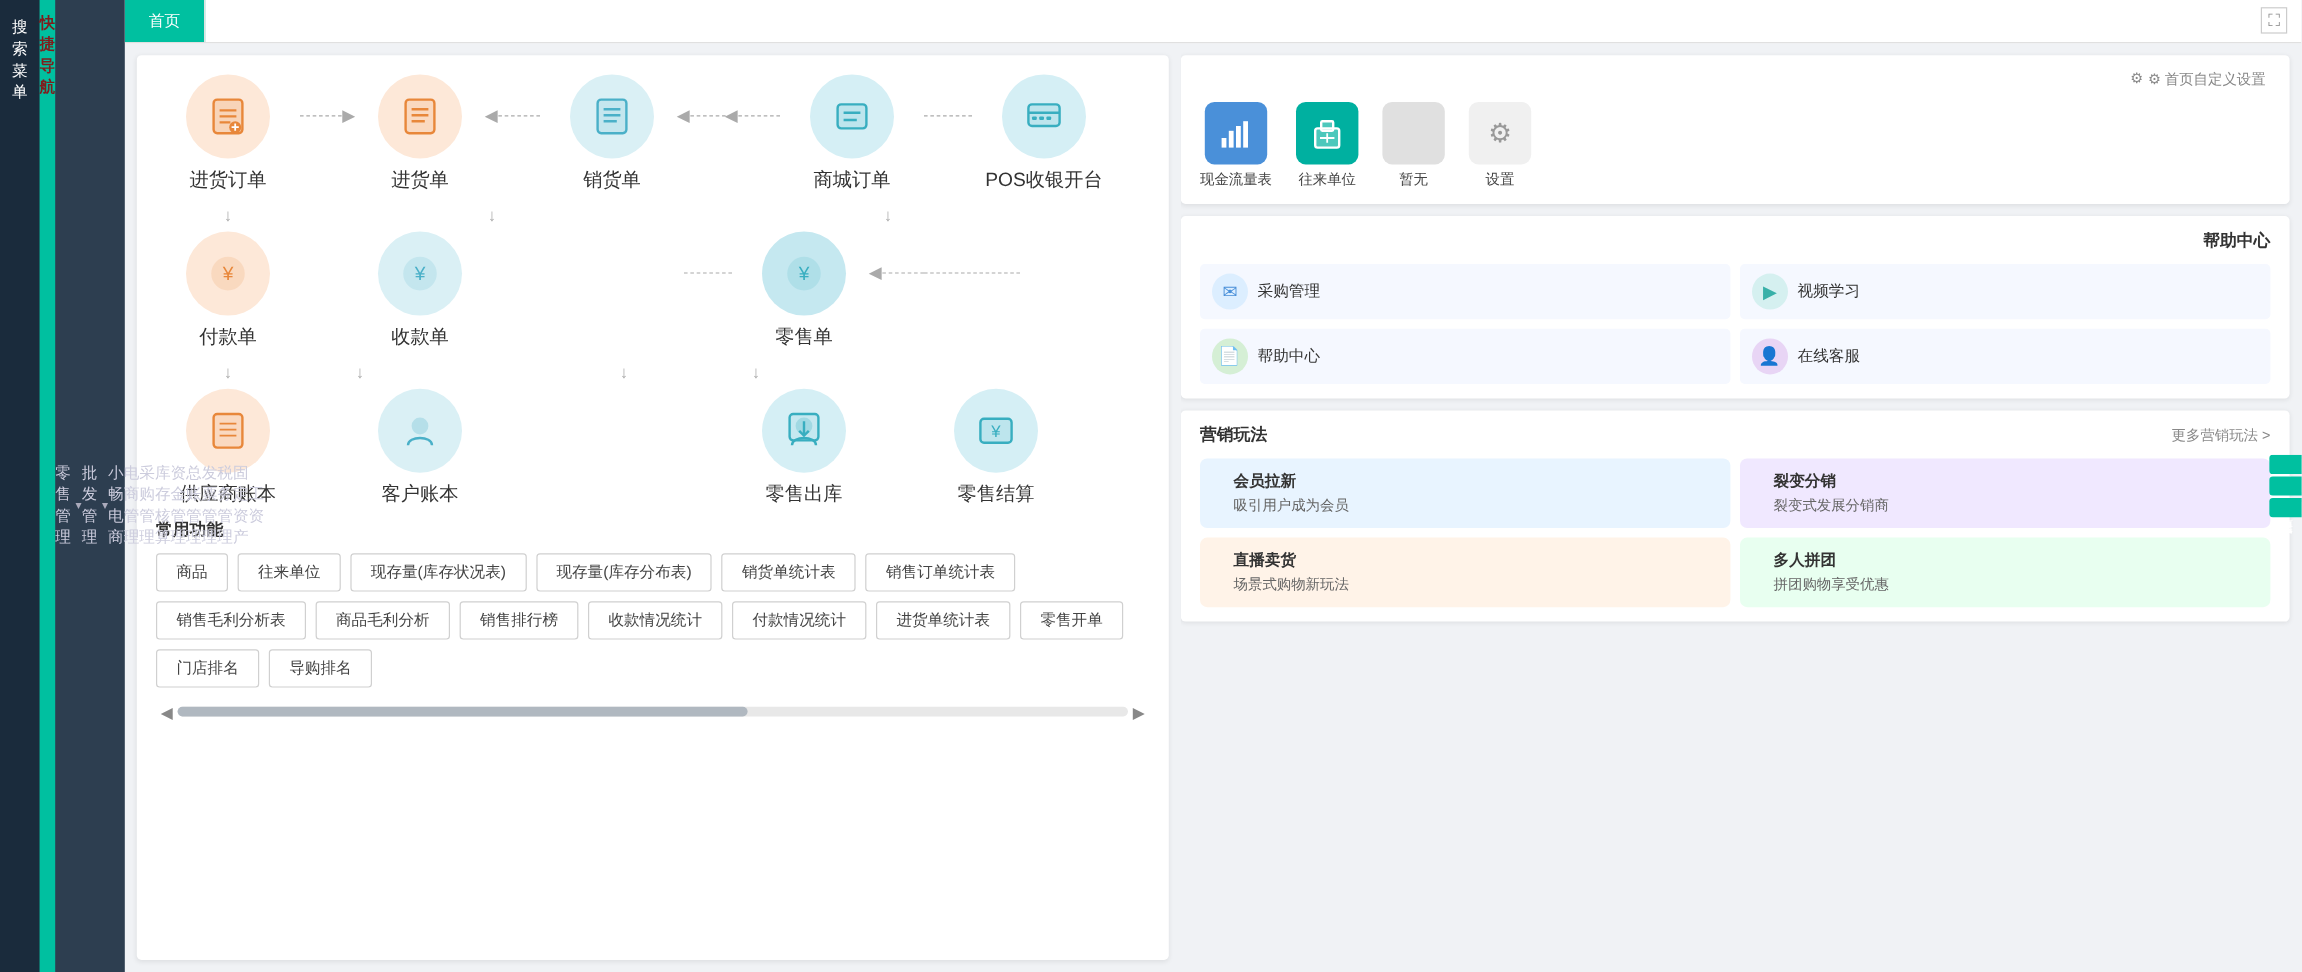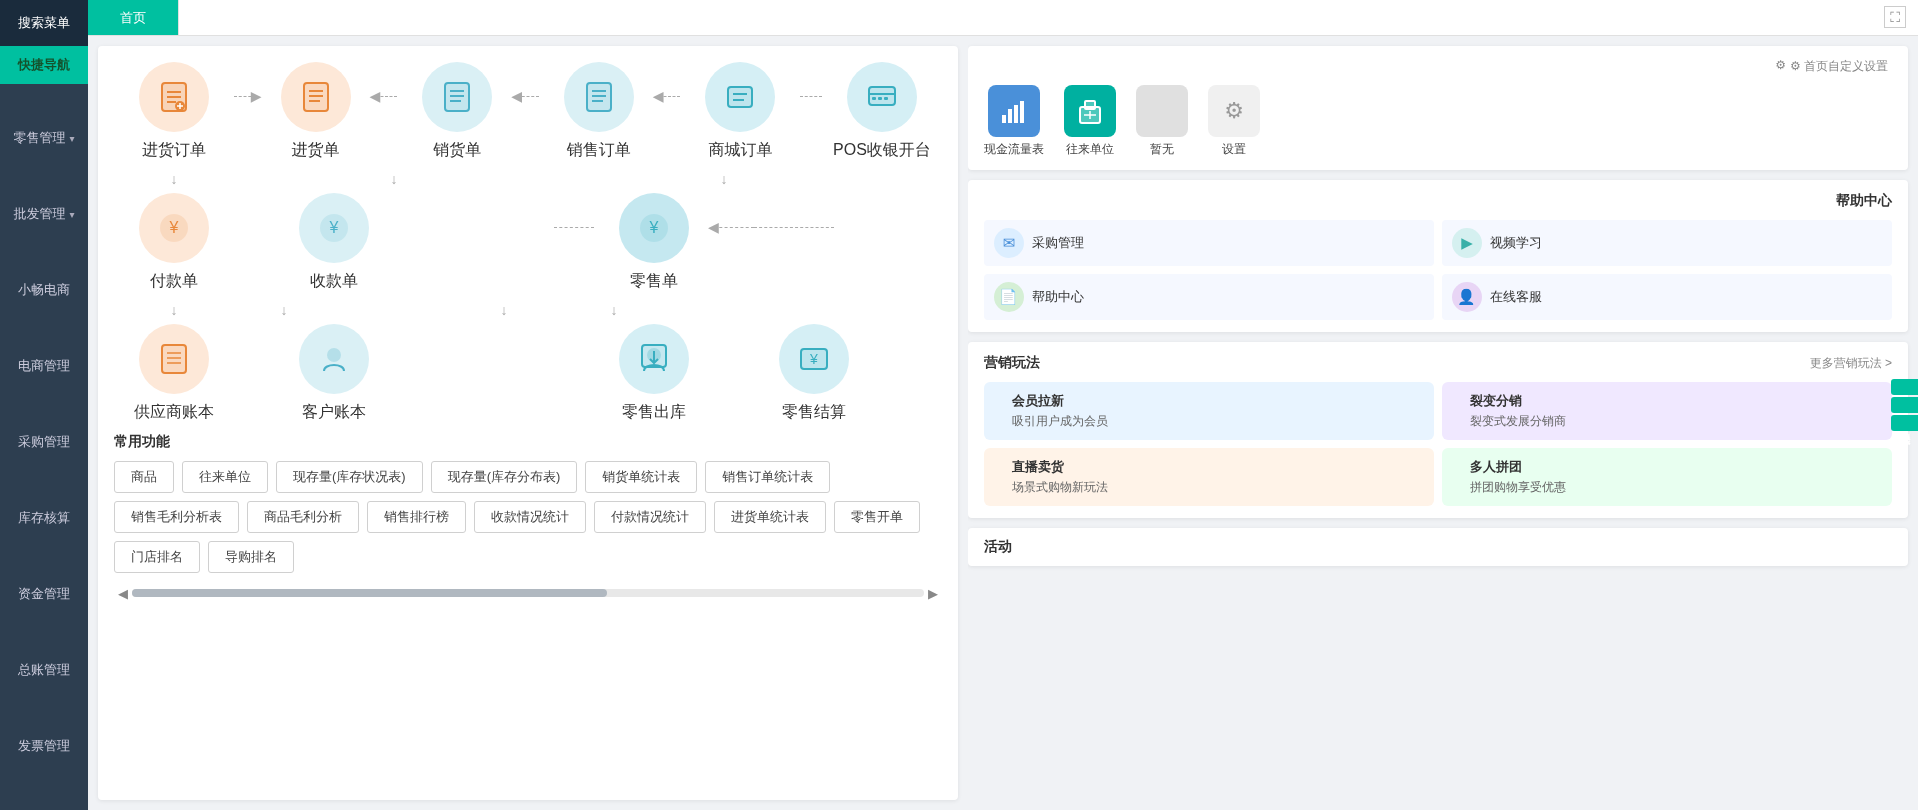--- a/index.html
+++ b/index.html
@@ -1,37 +1,37 @@
 <!DOCTYPE html>
 <html><head>
   <meta charset="utf-8">
   <style>
     * { box-sizing: border-box; margin: 0; padding: 0; }
     body { font-family: 'Microsoft YaHei', sans-serif; font-size: 13px; background: #f0f2f5; display: flex; height: 810px; overflow: hidden; }
 
     
     .sidebar {
-      width: 88px;
+      width: 104px;
       background: #2d3e50;
       display: flex;
-      flex-direction: column;
+      flex-direction: row;
       height: 100%;
       flex-shrink: 0;
     }
     .sidebar-search {
       background: #1a2b3c;
       color: #fff;
       padding: 14px 10px;
       font-size: 13px;
       cursor: pointer;
       text-align: center;
     }
     .sidebar-nav-label {
       background: #00c0a0;
-      color: #14532d;
+      color: #7f1d1d;
       text-align: center;
       padding: 10px 0;
       font-size: 13px;
       font-weight: bold;
     }
     .sidebar-item {
       color: #ccd;
       text-align: center;
       padding: 13px 0;
       font-size: 13px;
@@ -64,21 +64,21 @@
     
     .tabbar {
       display: flex;
       background: #fff;
       border-bottom: 1px solid #e0e0e0;
       align-items: center;
       height: 36px;
       flex-shrink: 0;
     }
     .tab {
-      padding: 0 32px;
+      padding: 0 20px;
       height: 100%;
       display: flex;
       align-items: center;
       cursor: pointer;
       font-size: 13px;
       color: #333;
       border-right: 1px solid #e0e0e0;
     }
     .tab.active {
       background: #00c0a0;
@@ -456,32 +456,20 @@
           </div>
           <span class="flow-label">销货单</span>
         </div>
 
         <div style="width:40px; display:flex; align-items:center; justify-content:center; position:relative; margin-bottom:30px;">
           <div style="width:100%; border-top:1.5px dashed #aaa; position:relative;">
             <span style="position:absolute; left:-6px; top:-9px; color:#aaa; font-size:14px;">◀</span>
           </div>
         </div>
 
-        <div class="flow-node">
-          <div class="flow-circle circle-blue">
-            <svg width="36" height="36" viewBox="0 0 36 36">
-                <rect x="6" y="4" width="24" height="28" rx="3" fill="#4ab0c8" opacity="0.15"></rect>
-                <rect x="6" y="4" width="24" height="28" rx="3" stroke="#4ab0c8" stroke-width="2" fill="none"></rect>
-                <line x1="11" y1="12" x2="25" y2="12" stroke="#4ab0c8" stroke-width="2"></line>
-                <line x1="11" y1="17" x2="25" y2="17" stroke="#4ab0c8" stroke-width="2"></line>
-                <line x1="11" y1="22" x2="22" y2="22" stroke="#4ab0c8" stroke-width="2"></line>
-              </svg>
-          </div>
-          <span class="flow-label">销售订单</span>
-        </div>
 
         <div style="width:40px; display:flex; align-items:center; justify-content:center; position:relative; margin-bottom:30px;">
           <div style="width:100%; border-top:1.5px dashed #aaa; position:relative;">
             <span style="position:absolute; left:-6px; top:-9px; color:#aaa; font-size:14px;">◀</span>
           </div>
         </div>
 
         <div class="flow-node">
           <div class="flow-circle circle-teal">
             <svg width="36" height="36" viewBox="0 0 36 36">
@@ -761,23 +749,20 @@
               <div class="mkt-card-title">直播卖货</div>
               <div class="mkt-card-sub">场景式购物新玩法</div>
             </div>
             <div class="mkt-card mkt-green">
               <div class="mkt-card-title">多人拼团</div>
               <div class="mkt-card-sub">拼团购物享受优惠</div>
             </div>
           </div>
       </div>
 
-      <div class="activity-section">
-        <div class="act-title">活动</div>
-      </div>
 
     </div>
   </div>
 </div>
 
 <div class="float-btns">
   <div class="float-btn">客服热线</div>
   <div class="float-btn">服务社区</div>
   <div class="float-btn">桌面快捷</div>
 </div>

